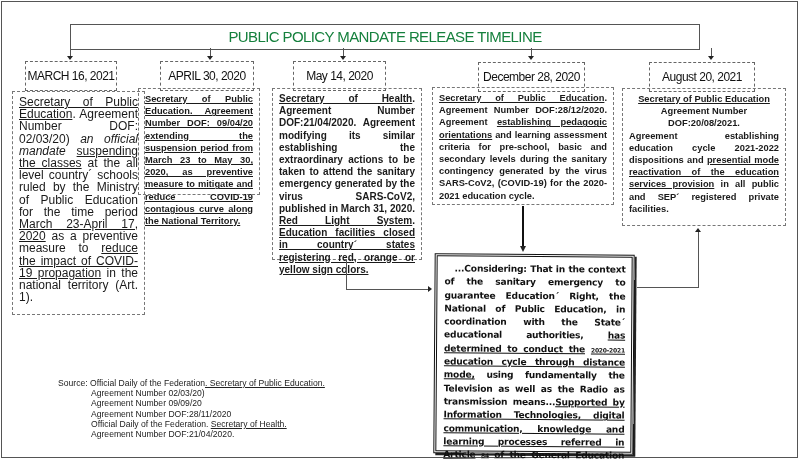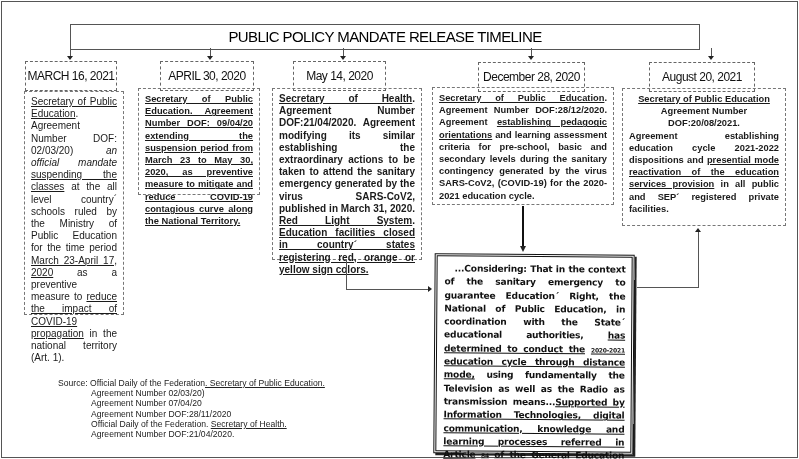--- a/index.html
+++ b/index.html
@@ -1,20 +1,20 @@
 <!DOCTYPE html>
 <html><head>
   <meta charset="utf-8">
   <style>
     html, body { margin:0; padding:0; }
     body { width:799px; height:459px; background:#ffffff; position:relative; overflow:hidden;
            font-family:"Liberation Sans", sans-serif; color:#1a1a1a; }
     .frame { position:absolute; left:1px; top:1px; width:795px; height:455px; border:1px solid #555; }
     .title-box { position:absolute; left:70px; top:24px; width:628px; height:24px; border:1px solid #555;
-                 text-align:center; font-size:15px; line-height:24px; letter-spacing:-0.6px; color:#000000; }
+                 text-align:center; font-size:15px; line-height:24px; letter-spacing:-0.6px; color:#15803d; }
     .vline { position:absolute; width:1px; background:#555; }
     .hline { position:absolute; height:1px; background:#555; }
     .arrow-down { position:absolute; width:0; height:0; border-left:3px solid transparent; border-right:3px solid transparent; border-top:4px solid #222; }
     .arrow-up { position:absolute; width:0; height:0; border-left:3px solid transparent; border-right:3px solid transparent; border-bottom:4px solid #222; }
     .arrow-right { position:absolute; width:0; height:0; border-top:3px solid transparent; border-bottom:3px solid transparent; border-left:4px solid #222; }
     .date-box { position:absolute; border:1px dashed #666; text-align:center; font-size:12px; height:28px; line-height:28px;
                 letter-spacing:-0.5px; color:#111; }
     .text-box { position:absolute; border:1px dashed #777; font-size:9.6px; line-height:12.2px; padding:4px 6px; text-align:justify;
                 box-sizing:border-box; color:#1a1a1a; }
     .text-box.bold { font-weight:bold; font-size:9.3px; line-height:12px; }
@@ -45,21 +45,21 @@
 <div class="arrow-down" style="left:528px;top:56px;"></div>
 <div class="vline" style="left:711px;top:48px;height:10px;"></div>
 <div class="arrow-down" style="left:708px;top:56px;"></div>
 
 <div class="date-box" style="left:25px;top:61px;width:90px;">MARCH 16, 2021</div>
 <div class="date-box" style="left:160px;top:61px;width:92px;">APRIL 30, 2020</div>
 <div class="date-box" style="left:293px;top:61px;width:91px;">May 14, 2020</div>
 <div class="date-box" style="left:478px;top:62px;width:105px;">December 28, 2020</div>
 <div class="date-box" style="left:649px;top:62px;width:104px;">August 20, 2021</div>
 
-<div class="text-box" style="left:12px;top:91px;width:100px;height:224px;font-size:10px;line-height:12.2px;padding:4px 6px;margin-left:12px;">
+<div class="text-box" style="left:12px;top:91px;width:133px;height:224px;font-size:12px;line-height:12.2px;padding:4px 6px;">
   <span class="u">Secretary of Public Education</span><span>. Agreement Number DOF: 02/03/20)</span>
   <span class="i">an official mandate</span>
   <span class="u">suspending the classes</span>
   <span>at the all level country´ schools ruled by the Ministry of Public Education for the time period</span>
   <span class="u">March 23-April 17, 2020</span>
   <span>as a preventive measure to</span>
   <span class="u">reduce the impact of COVID-19 propagation</span>
   <span>in the national territory (Art. 1).</span>
 </div>
 
@@ -105,17 +105,17 @@
   <span>using fundamentally the Television as well as the Radio as transmission means...</span><span class="u">Supported by Information Technologies, digital communication, knowledge and learning processes referred in Article</span>
   <span class="u small">84</span>
   <span class="u">of the General Education Law, designed and implemented the strategy referred to as</span>
   
   
 </div>
 
 <div class="source">
   <span>Source: Official Daily of the Federation</span><span class="u">. Secretary of Public Education.</span>
   <span class="indent">Agreement Number 02/03/20)</span>
-  <span class="indent">Agreement Number 07/04/20</span>
+  <span class="indent">Agreement Number 09/09/20</span>
   <span class="indent">Agreement Number DOF:28/11/2020</span>
   <span class="indent"><span>Official Daily of the Federation. </span><span class="u">Secretary of Health.</span></span>
   <span class="indent">Agreement Number DOF:21/04/2020.</span>
 </div>
 
 </body></html>

